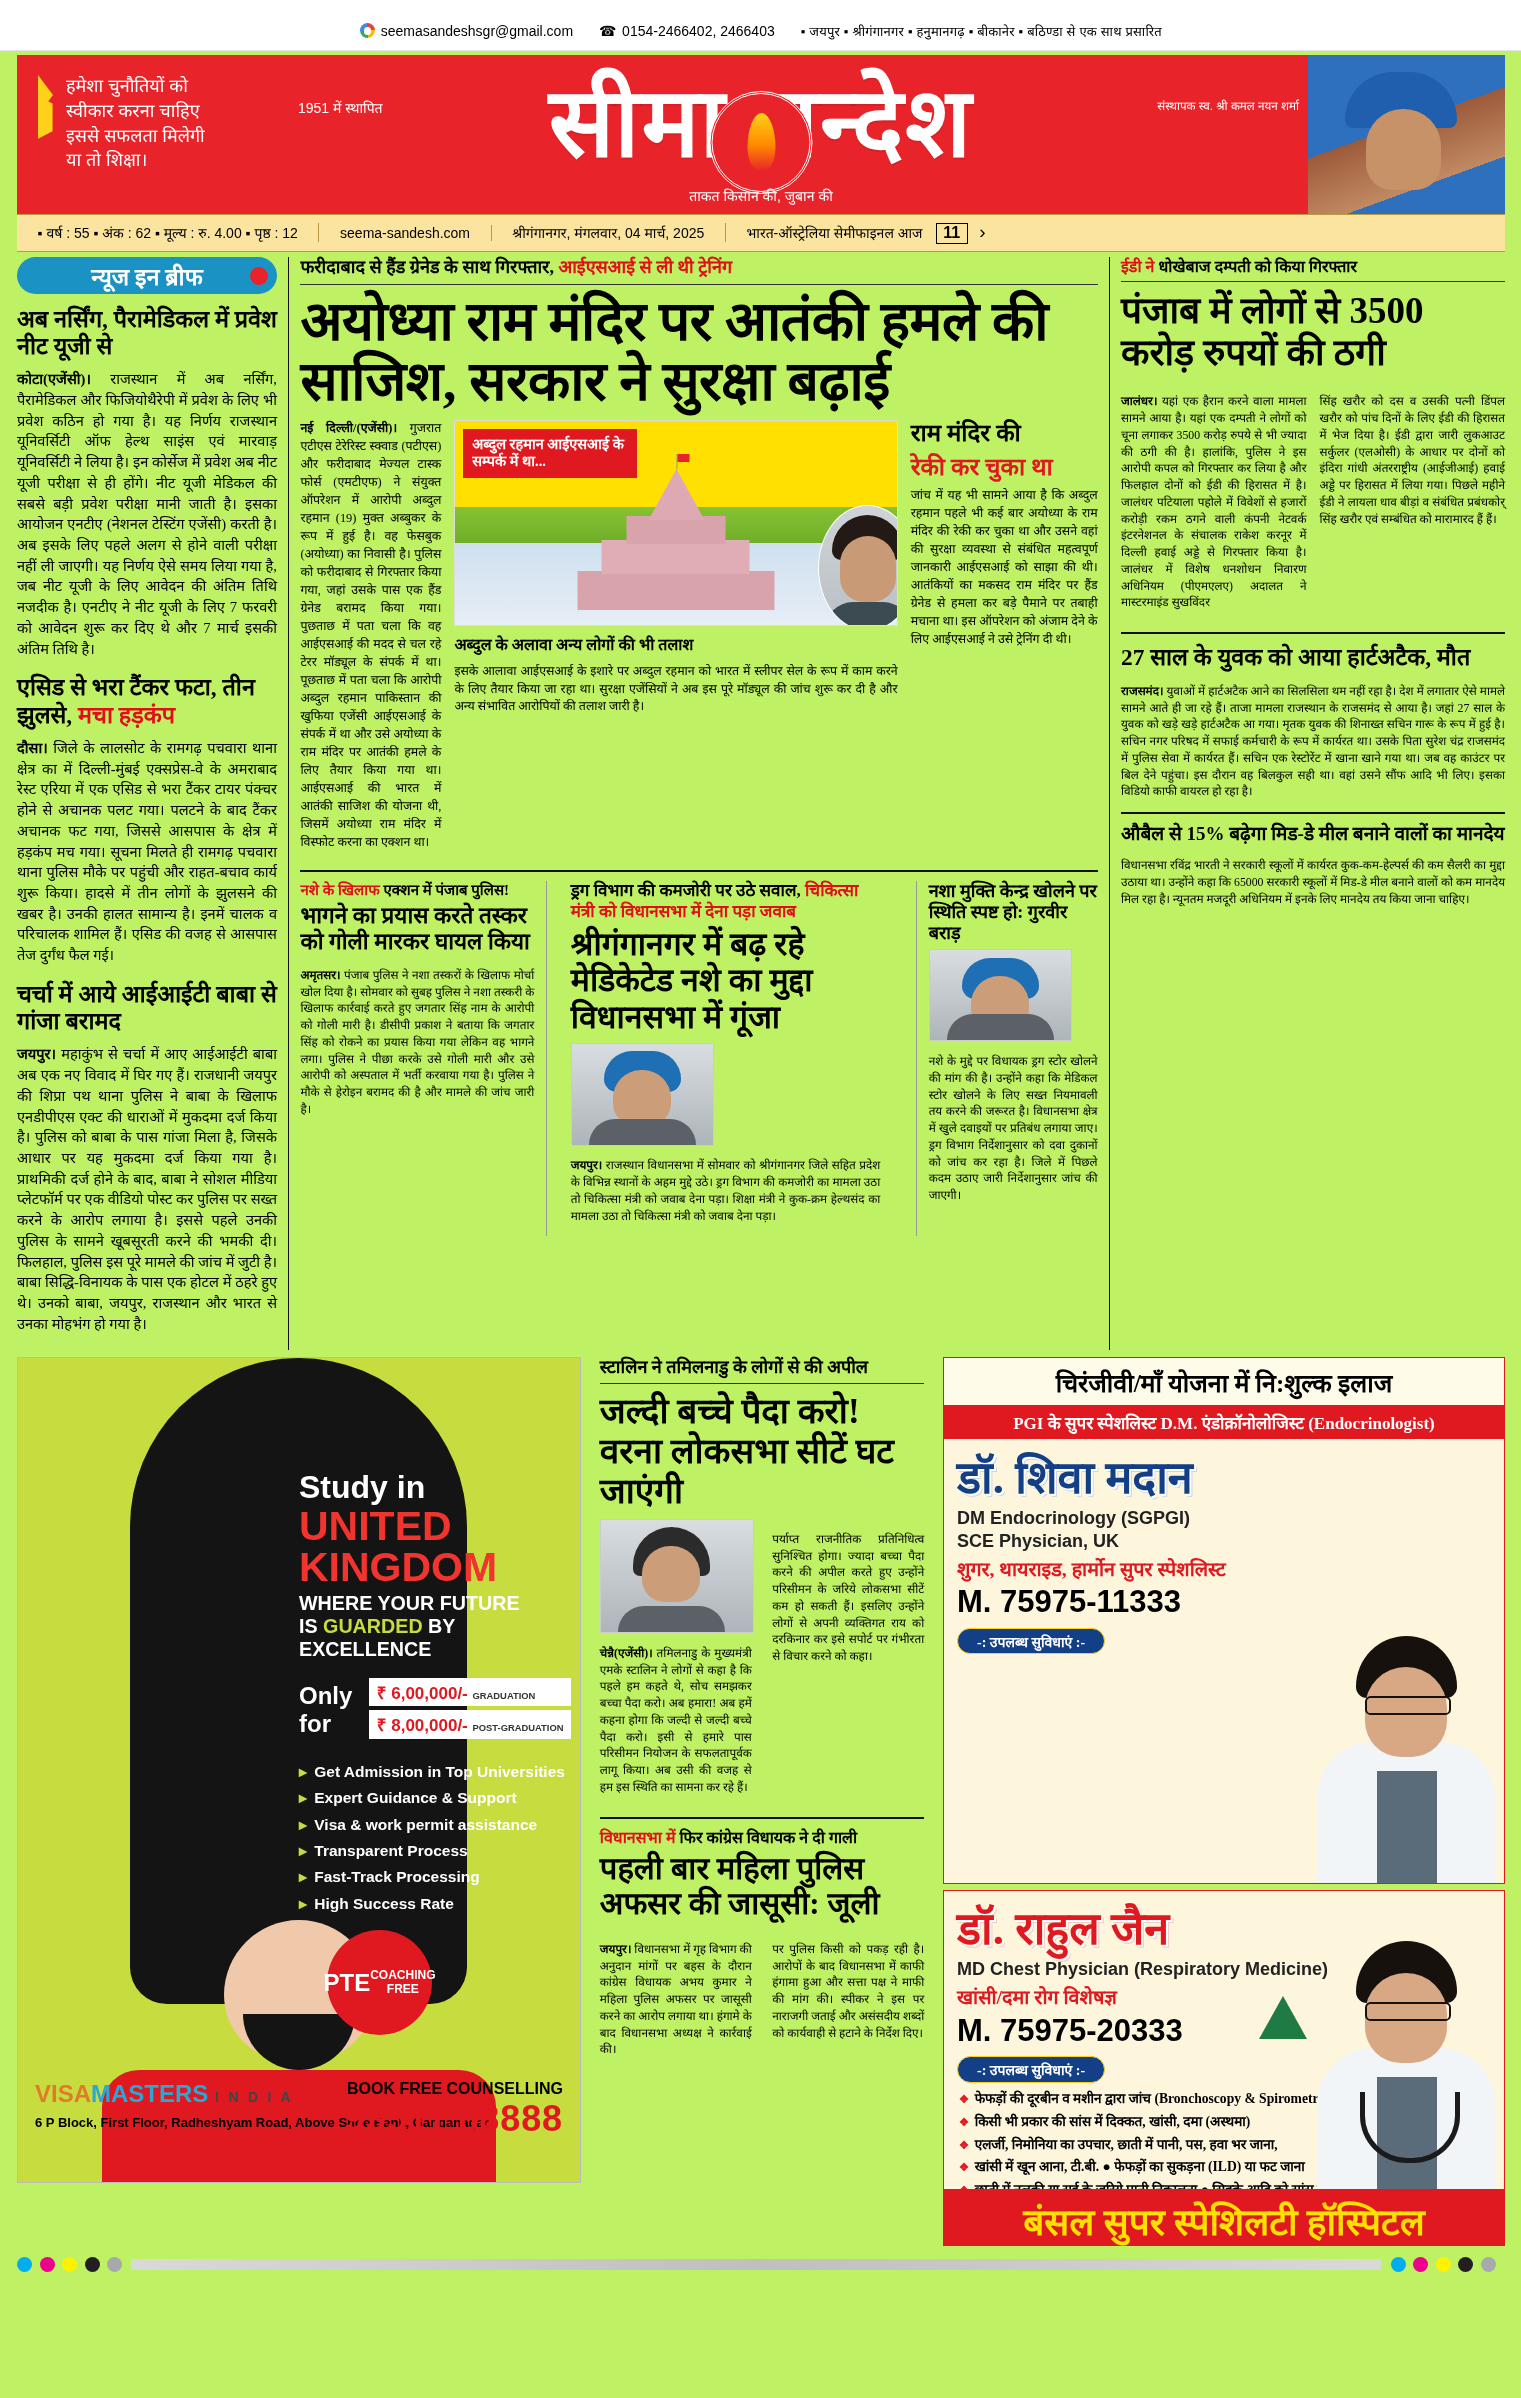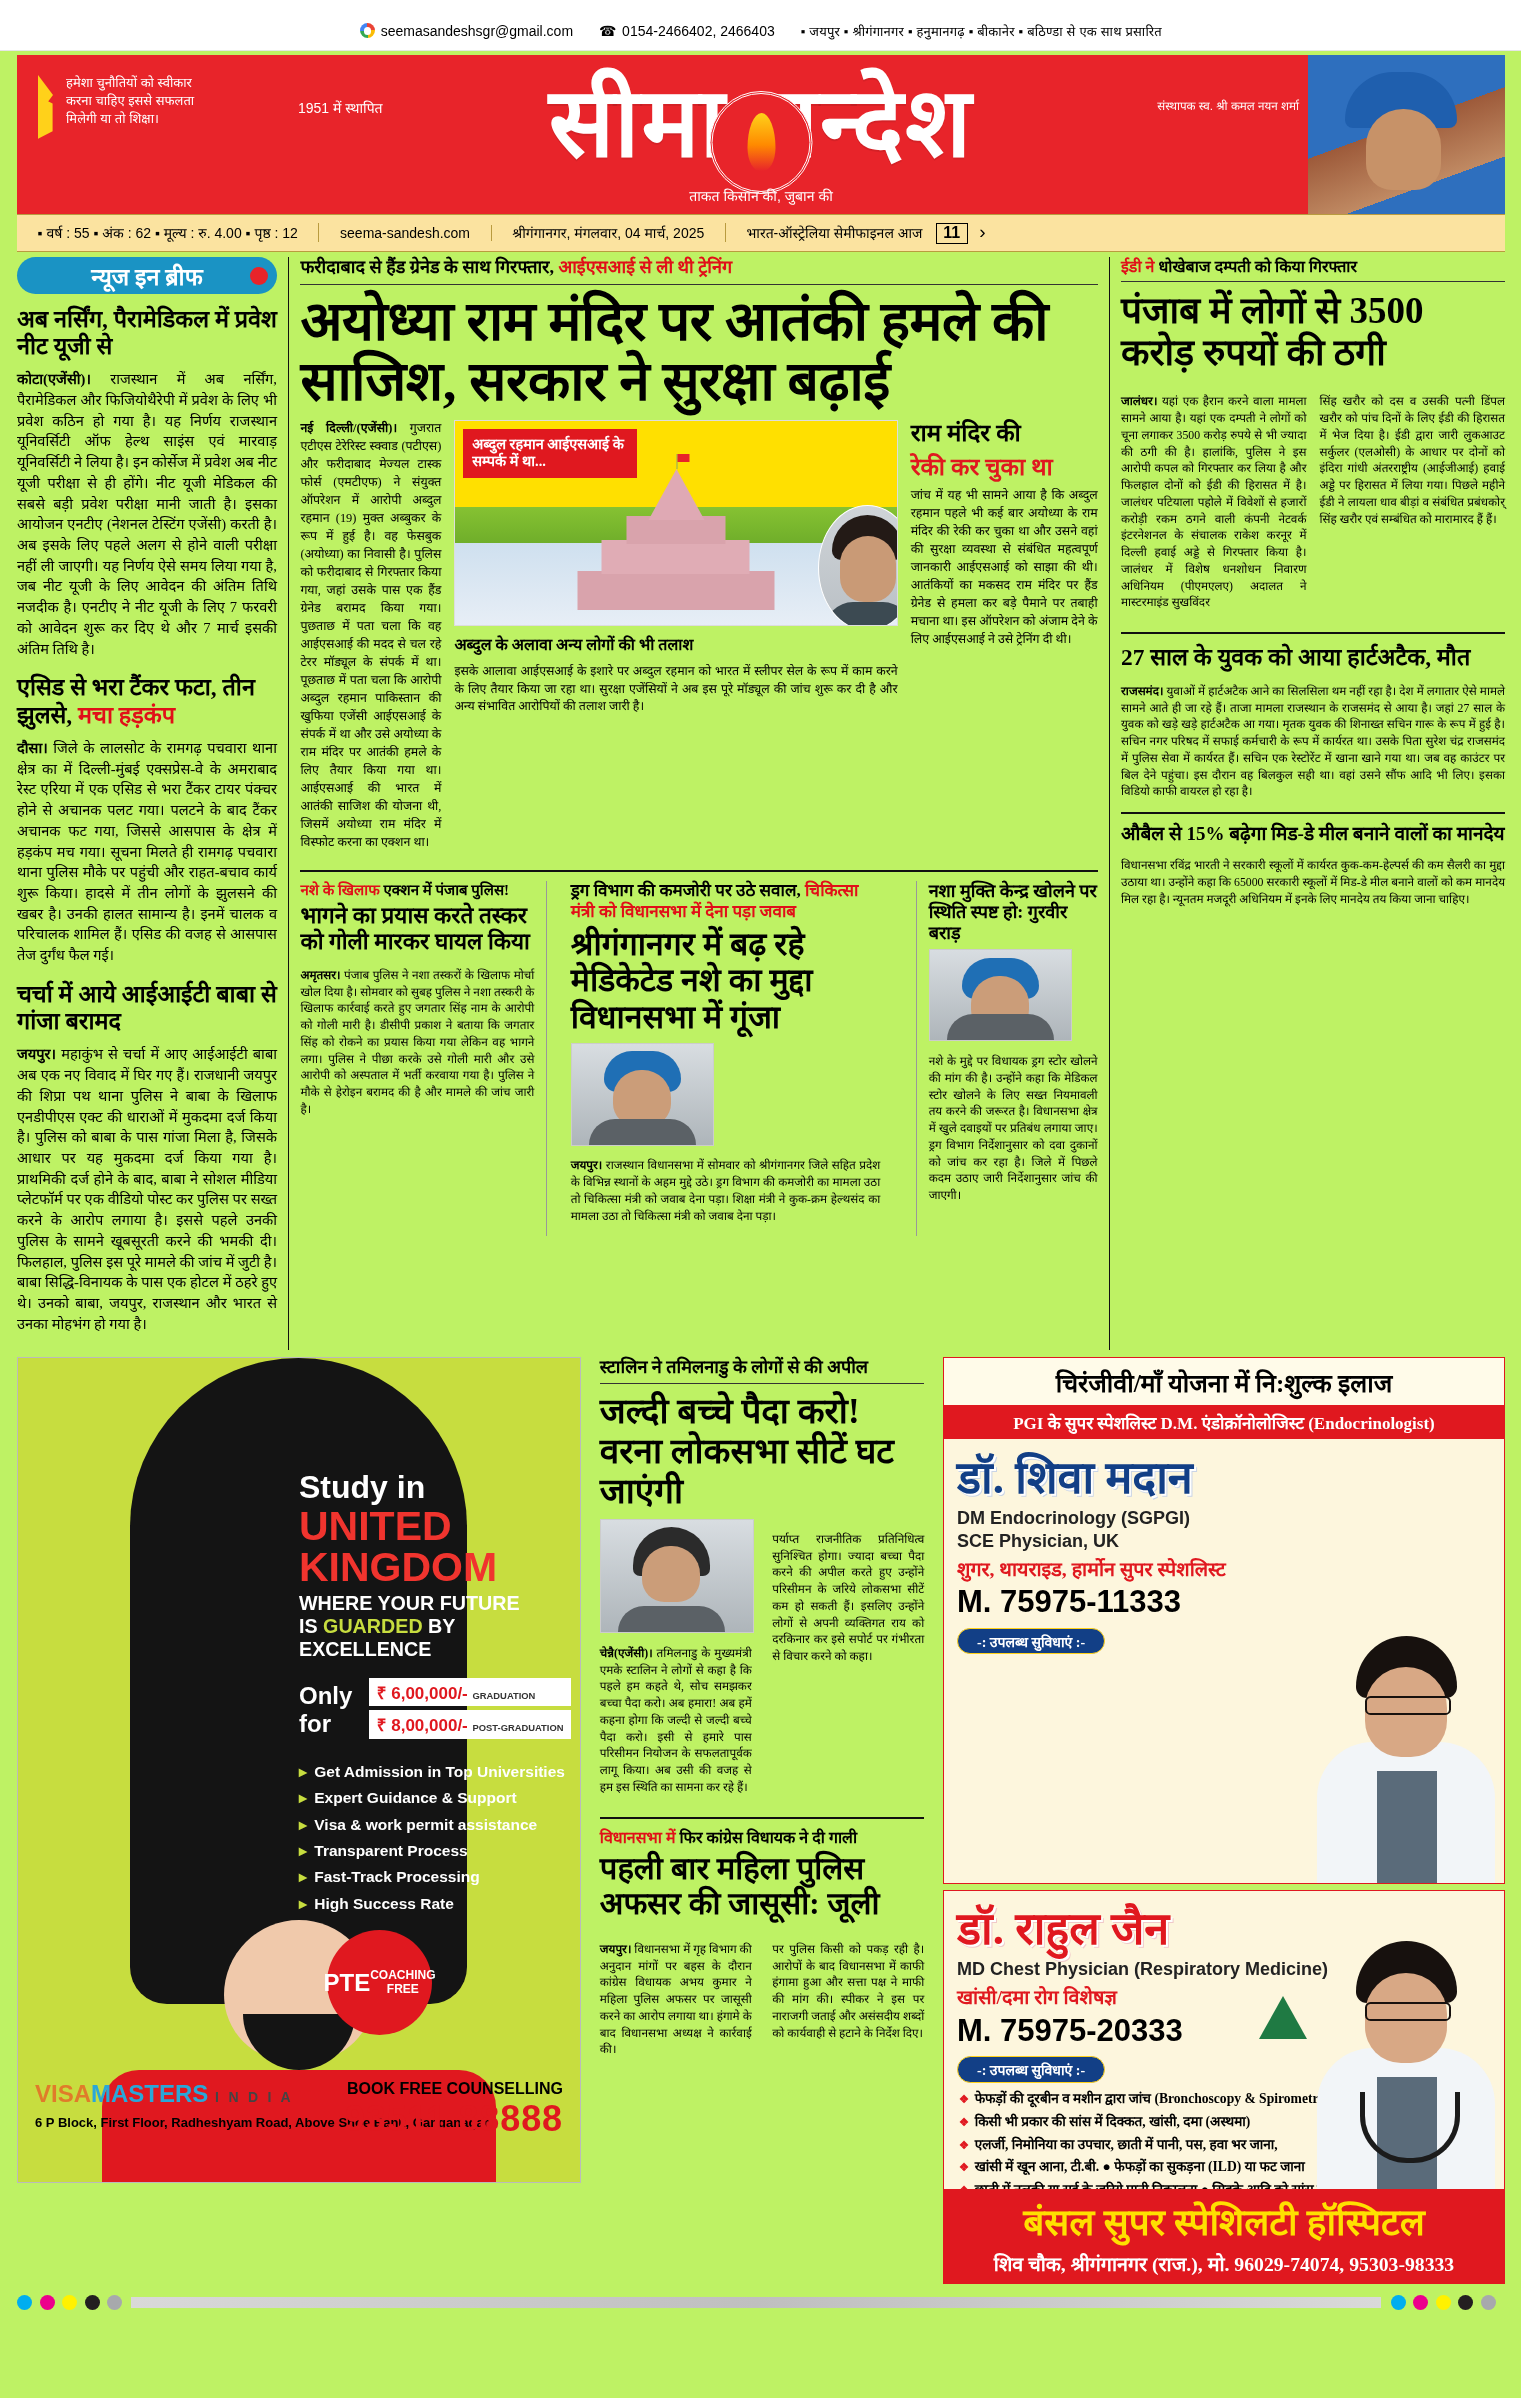--- a/index.html
+++ b/index.html
@@ -25,21 +25,21 @@
   .phicon{font-size:14px;}
   .editions{letter-spacing:0.2px;font-size:13px;}
 
   
   .masthead{
     position:relative;background:#e8242a;height:159px;overflow:hidden;
     margin:3.7px 17px 0 17px;
   }
   .mh-quote{
     position:absolute;left:49px;top:19px;width:141px;color:#fff;
-    font-size:13px;line-height:1.38;font-family:"Liberation Sans",sans-serif;
+    font-size:18px;line-height:1.38;font-family:"Liberation Sans",sans-serif;
   }
   .mh-arrow{
     position:absolute;left:20.6px;top:20.6px;width:0;height:0;
     border-left:15px solid #ffd11a;border-top:20.6px solid transparent;
     border-bottom:20.6px solid transparent;
   }
   .mh-arrow2{position:absolute;left:20.6px;top:41px;width:15px;height:43px;
     background:#ffd11a;clip-path:polygon(0 0,100% 18%,100% 82%,0 100%);}
   .mh-est{position:absolute;left:281px;top:43px;color:#fff;font-size:14px;
     font-family:"Liberation Sans",sans-serif;}
@@ -528,21 +528,20 @@
             <div class="shirt"></div>
             <div class="steth"></div>
             <div class="hair"></div>
             <div class="face"></div>
             <div class="glasses"></div>
         </div>
       </div>
 
       <div class="bansal">
         <div>बंसल सुपर स्पेशिलटी हॉस्पिटल</div>
-        <div class="addr">शिव चौक, श्रीगंगानगर (राज.), मो. 96029-74074, 95303-98333</div>
       </div>
     </div>
   </div>
 
   <div class="colorbar">
     <span class="dots">
       <span class="d" style="background:#00aeef"></span>
       <span class="d" style="background:#ec008c"></span>
       <span class="d" style="background:#fff200"></span>
       <span class="d" style="background:#231f20"></span>

